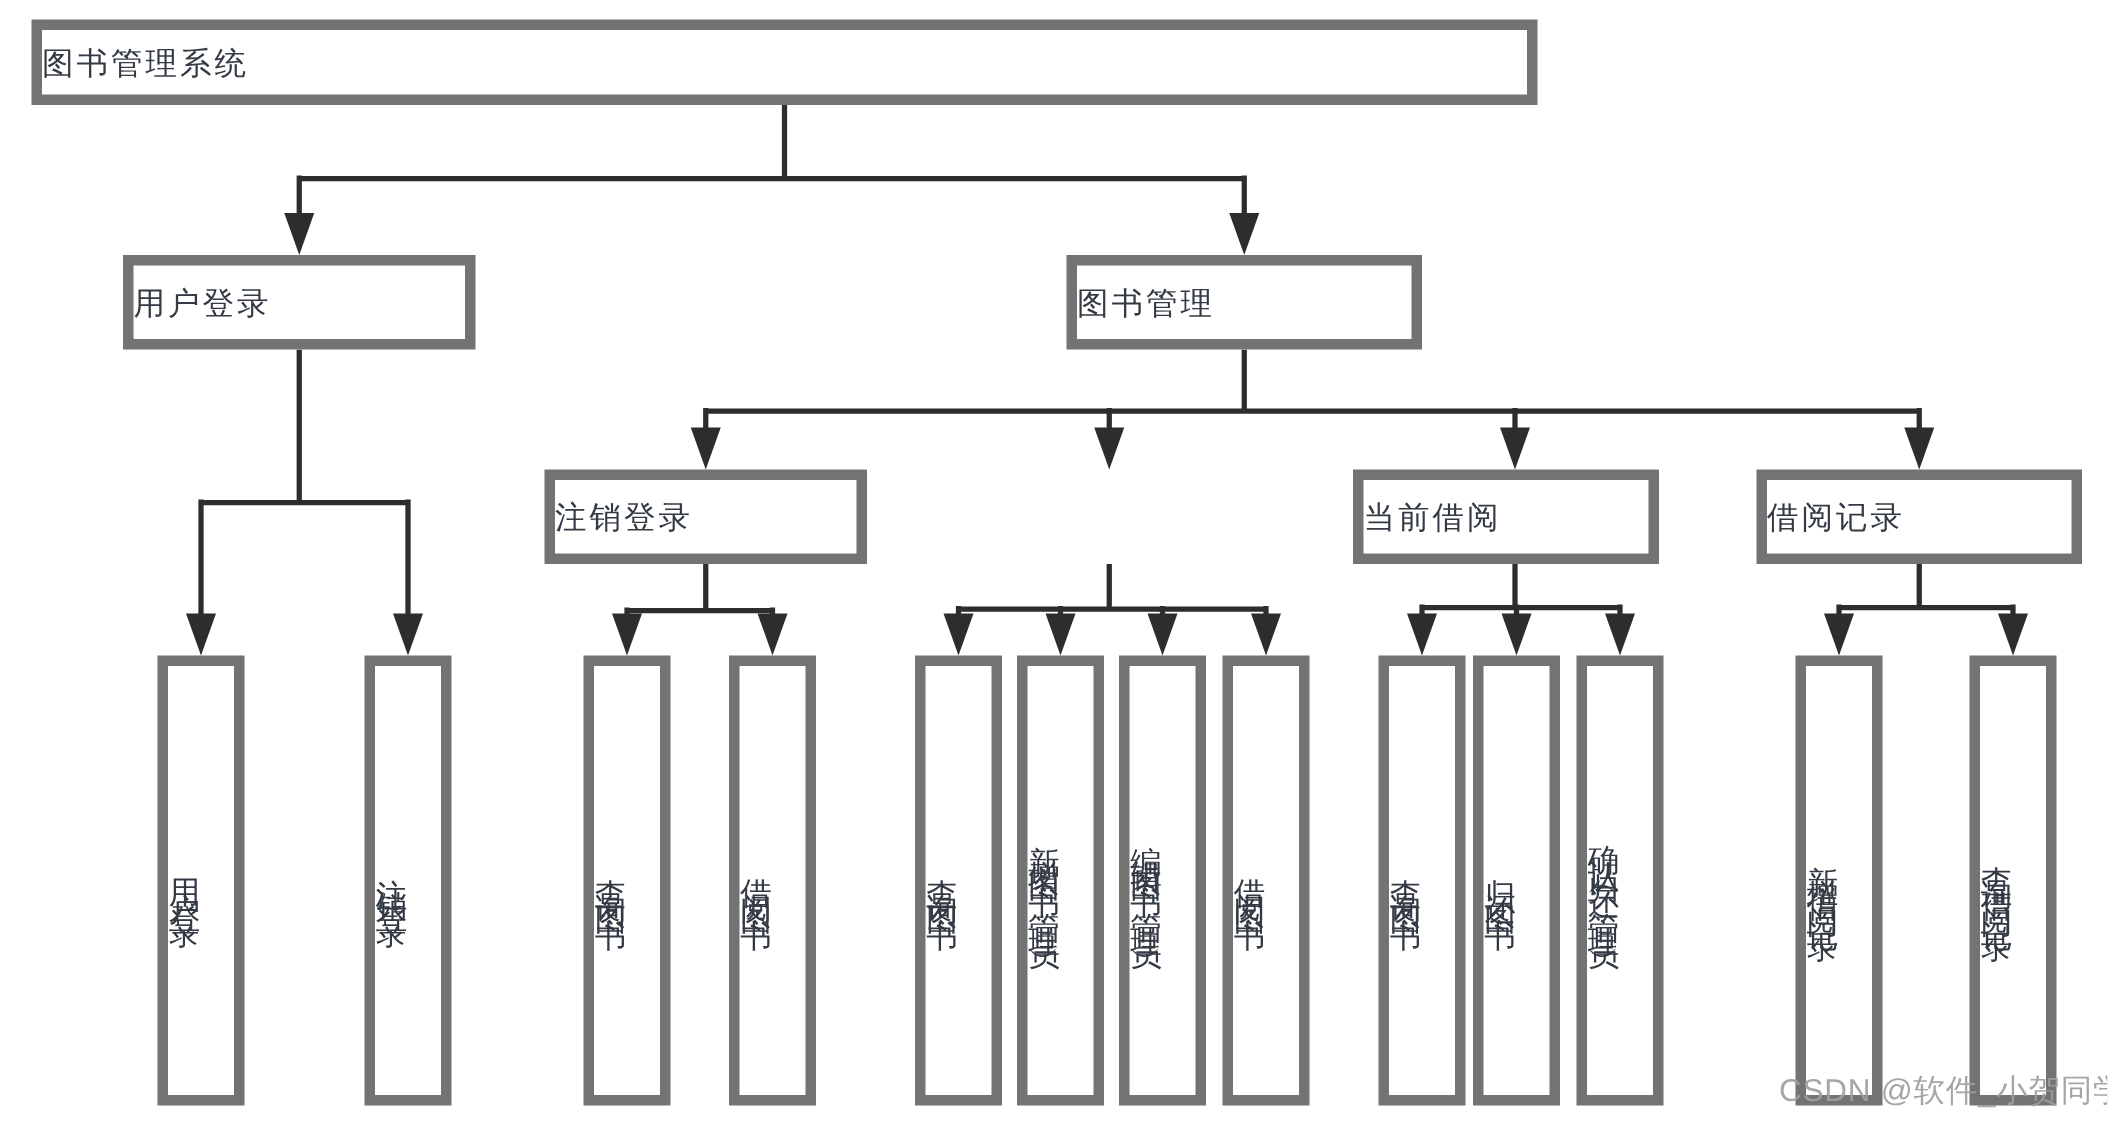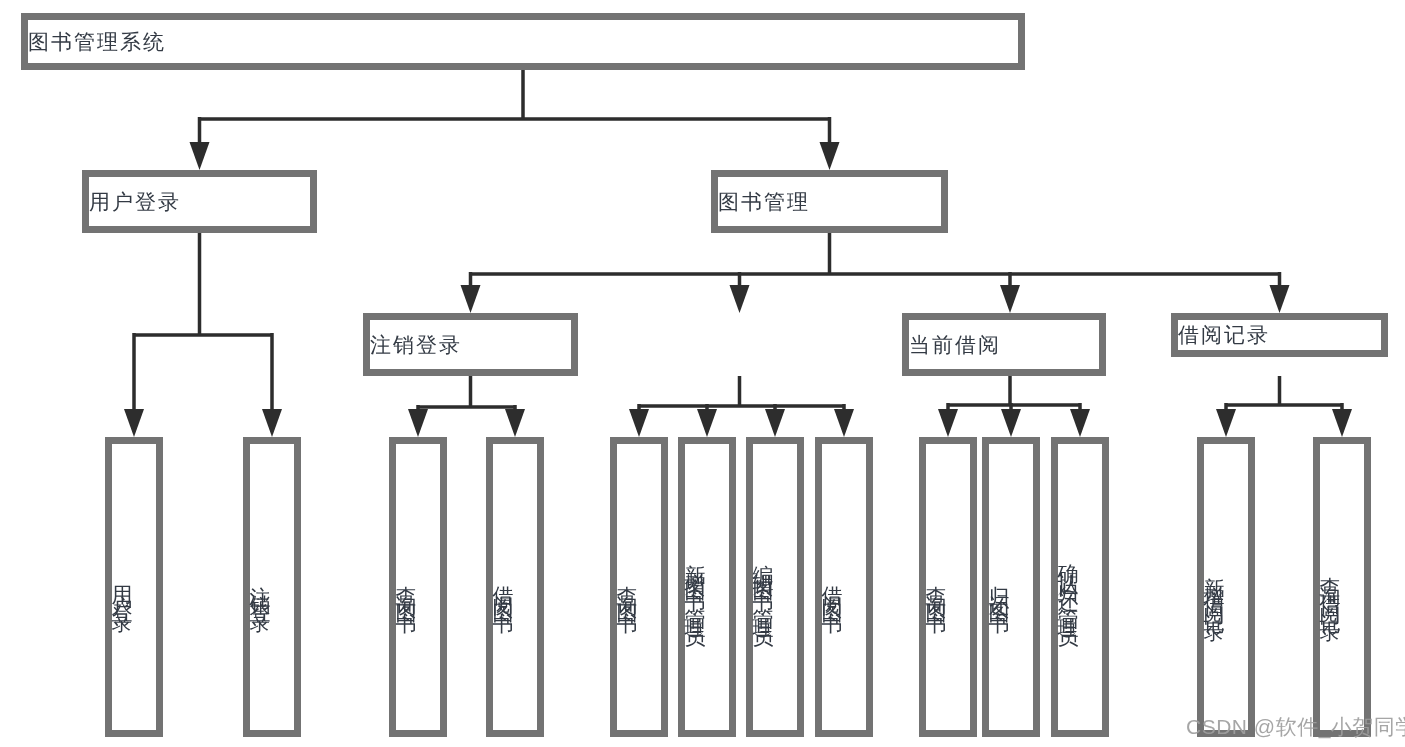--- a/index.html
+++ b/index.html
@@ -78,21 +78,21 @@
   <div class="node h" style="left:711px;top:170px;width:237px;height:63px">
     <span>图书管理</span>
   </div>
 
   <div class="node h" style="left:363px;top:313px;width:215px;height:63px">
     <span>注销登录</span>
   </div>
   <div class="node h" style="left:902px;top:313px;width:204px;height:63px">
     <span>当前借阅</span>
   </div>
-  <div class="node h" style="left:1171px;top:313px;width:217px;height:44px">
+  <div class="node h" style="left:1171px;top:313px;width:217px;height:63px">
     <span>借阅记录</span>
   </div>
 
   <div class="node v" style="left:105px;top:437px;width:58px;height:300px">
     <span>用户登录</span>
   </div>
   <div class="node v" style="left:243px;top:437px;width:58px;height:300px">
     <span>注销登录</span>
   </div>
 

